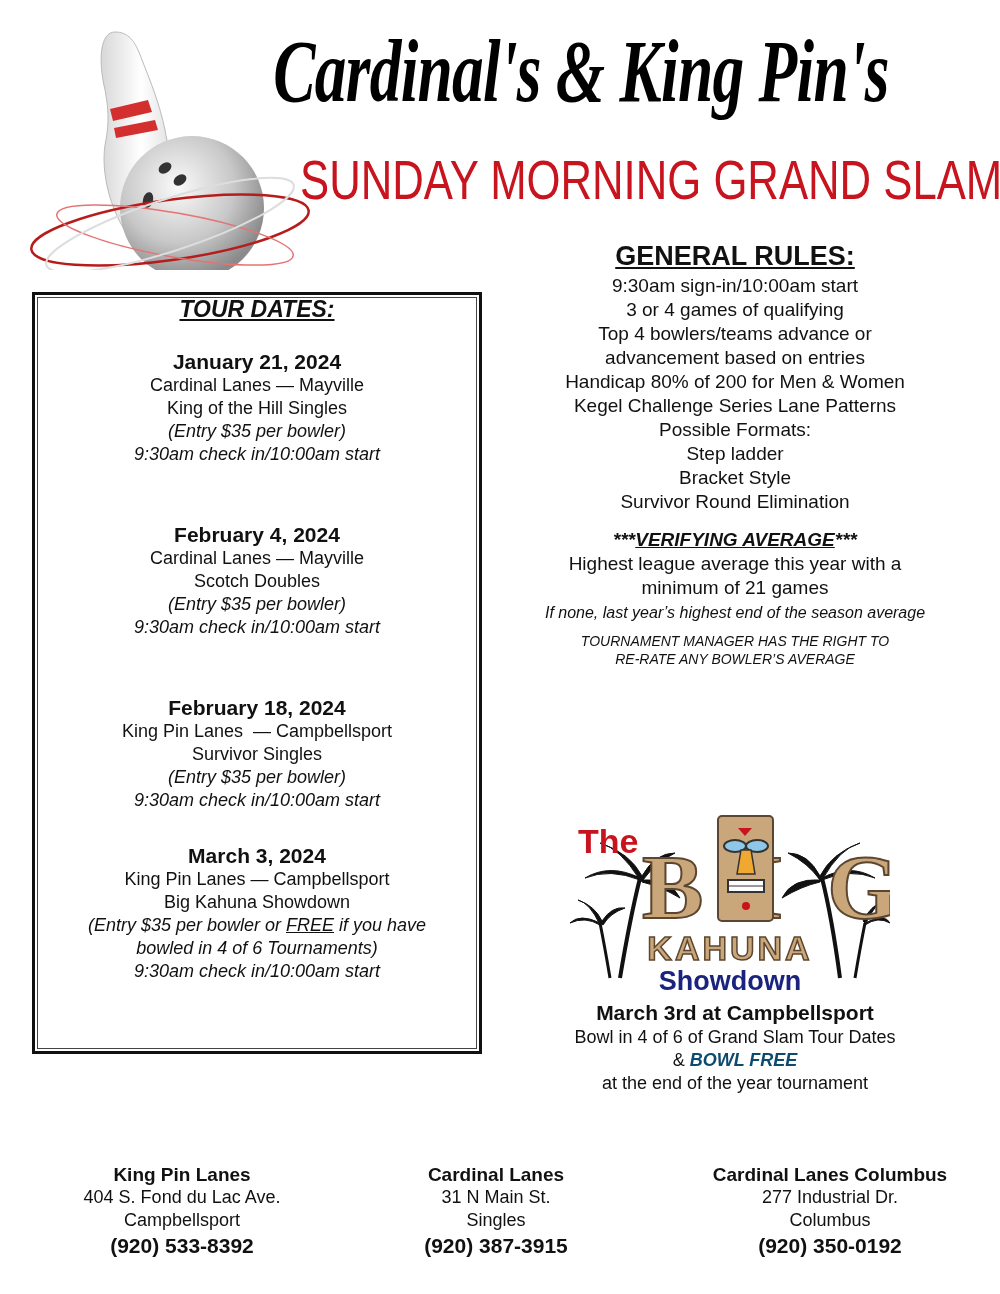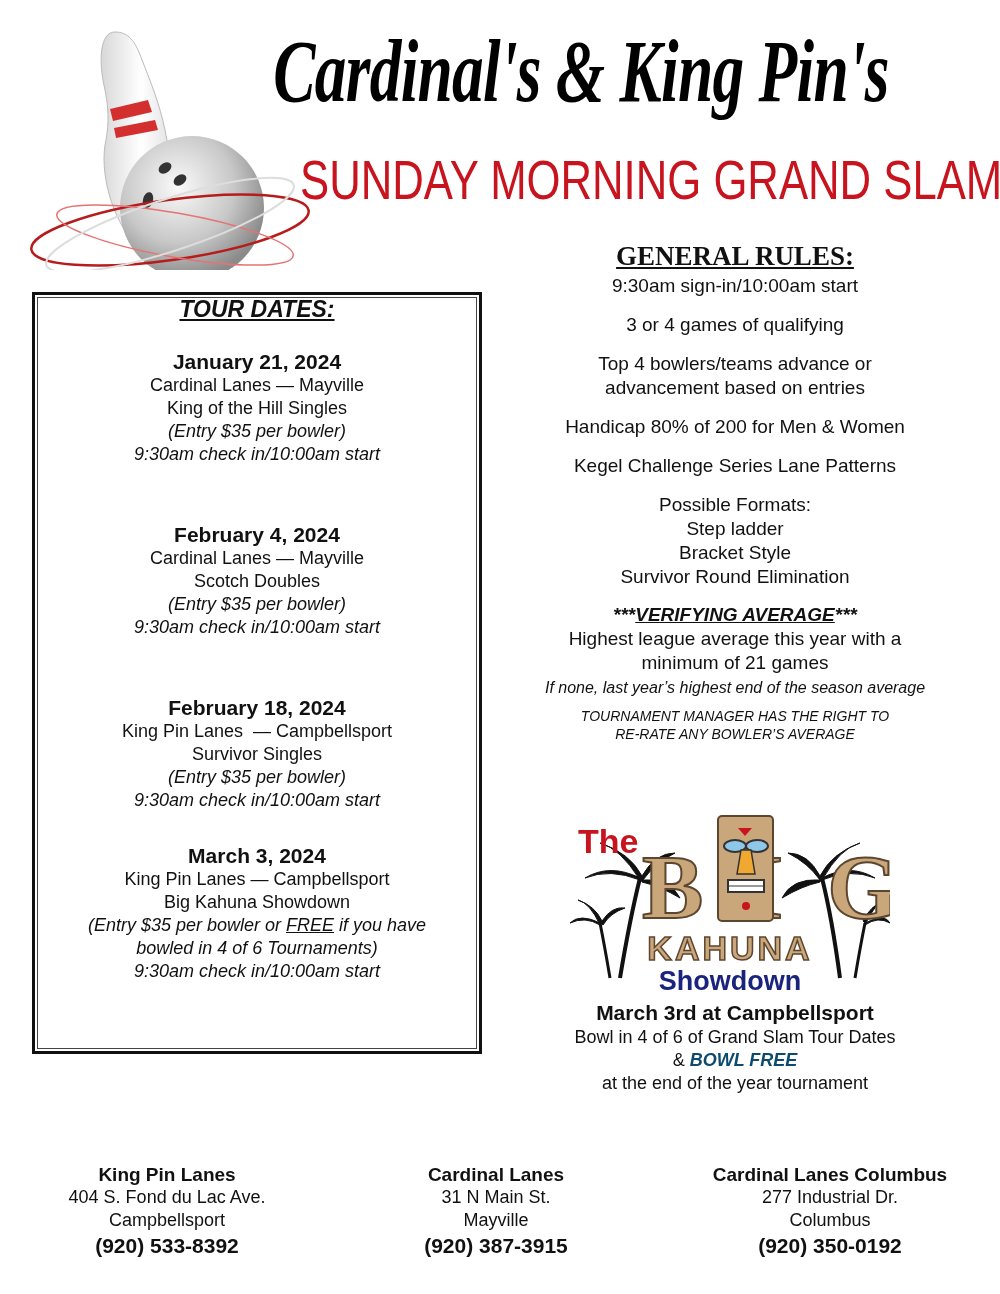--- a/index.html
+++ b/index.html
@@ -16,22 +16,22 @@
   #tour-box{left:32px;top:292px;width:450px;height:762px;border:3px solid #111;box-shadow:inset 0 0 0 2px #fff, inset 0 0 0 3px #444;box-sizing:border-box;}
   .tour-heading{font-size:23px;font-weight:bold;font-style:italic;text-decoration:underline;line-height:28px;}
   .event{margin-top:0;}
   .ev-date{font-weight:bold;font-size:21px;line-height:24px;}
   .ev-line{font-size:18px;line-height:23px;}
   .ev-it{font-size:18px;line-height:23px;font-style:italic;}
   .u{text-decoration:underline;font-style:italic;}
 
   
   #rules{left:520px;top:240px;width:430px;}
-  .rules-heading{font-size:27px;font-weight:bold;text-decoration:underline;line-height:32px;font-family:Liberation Serif, serif;}
-  .rule{font-size:19px;line-height:24px;margin-top:15px;}
+  .rules-heading{font-size:27px;font-weight:bold;text-decoration:underline;line-height:32px;}
+  .rule{font-size:19px;line-height:24px;margin-top:0;}
   .rule.first{margin-top:2px;}
   .verify-head{font-size:19px;line-height:24px;margin-top:14px;font-style:italic;font-weight:bold;}
   .verify-head .u{text-decoration:underline;}
   .verify-body{font-size:19px;line-height:24px;}
   .small-it{font-size:16px;line-height:18px;font-style:italic;margin-top:4px;}
   .tiny-it{font-size:14px;line-height:18px;font-style:italic;margin-top:10px;}
 
   
   #kahuna-art{left:570px;top:808px;width:320px;height:190px;}
   #kahuna-info{left:520px;top:1000px;width:430px;}
@@ -179,30 +179,30 @@
   </svg>
 </div>
 
 <div id="kahuna-info" class="abs center">
   <div class="k-title">March 3rd at Campbellsport</div>
   <div class="k-line">Bowl in 4 of 6 of Grand Slam Tour Dates</div>
   <div class="k-line"><span>&amp; </span><span class="k-free">BOWL FREE</span></div>
   <div class="k-line">at the end of the year tournament</div>
 </div>
 
-<div class="loc" style="left:17px">
+<div class="loc" style="left:32px">
   <div class="loc-name">King Pin Lanes</div>
   <div class="loc-line">404 S. Fond du Lac Ave.</div>
   <div class="loc-line">Campbellsport</div>
   <div class="loc-phone">(920) 533-8392</div>
 </div>
 <div class="loc" style="left:346px">
   <div class="loc-name">Cardinal Lanes</div>
   <div class="loc-line">31 N Main St.</div>
-  <div class="loc-line">Mayville</div>
+  <div class="loc-line">Singles</div>
   <div class="loc-phone">(920) 387-3915</div>
 </div>
 <div class="loc" style="left:680px">
   <div class="loc-name">Cardinal Lanes Columbus</div>
   <div class="loc-line">277 Industrial Dr.</div>
   <div class="loc-line">Columbus</div>
   <div class="loc-phone">(920) 350-0192</div>
 </div>
 
 </body></html>

